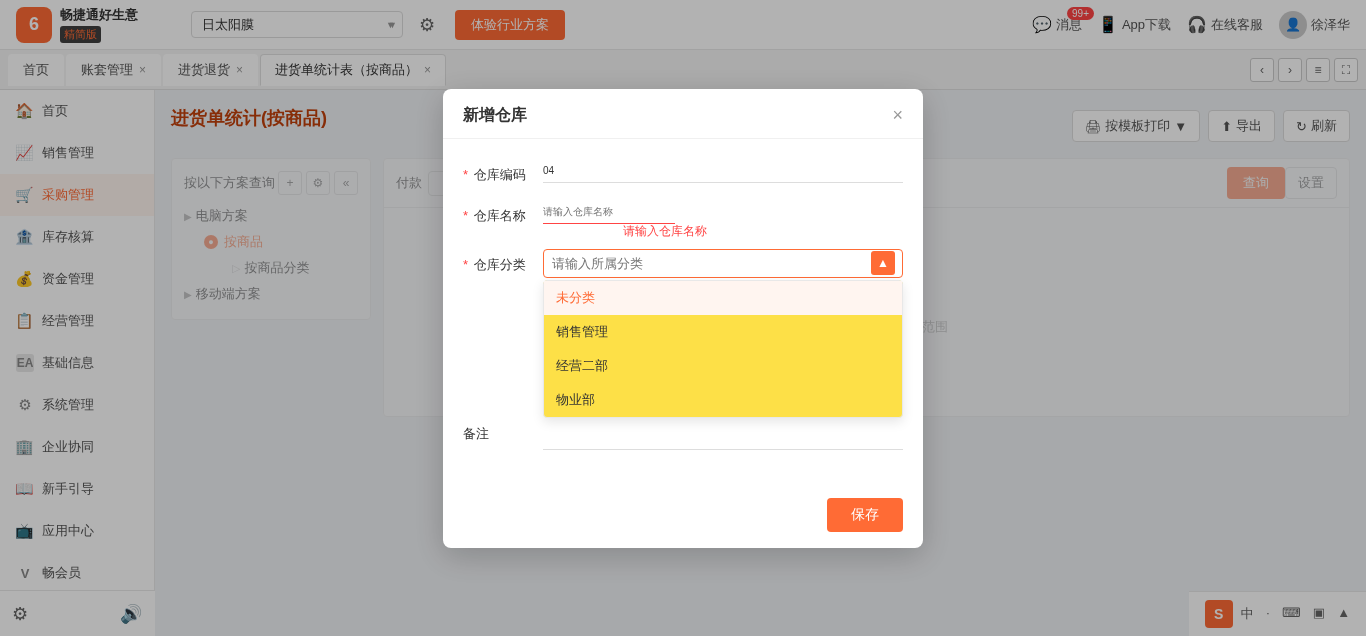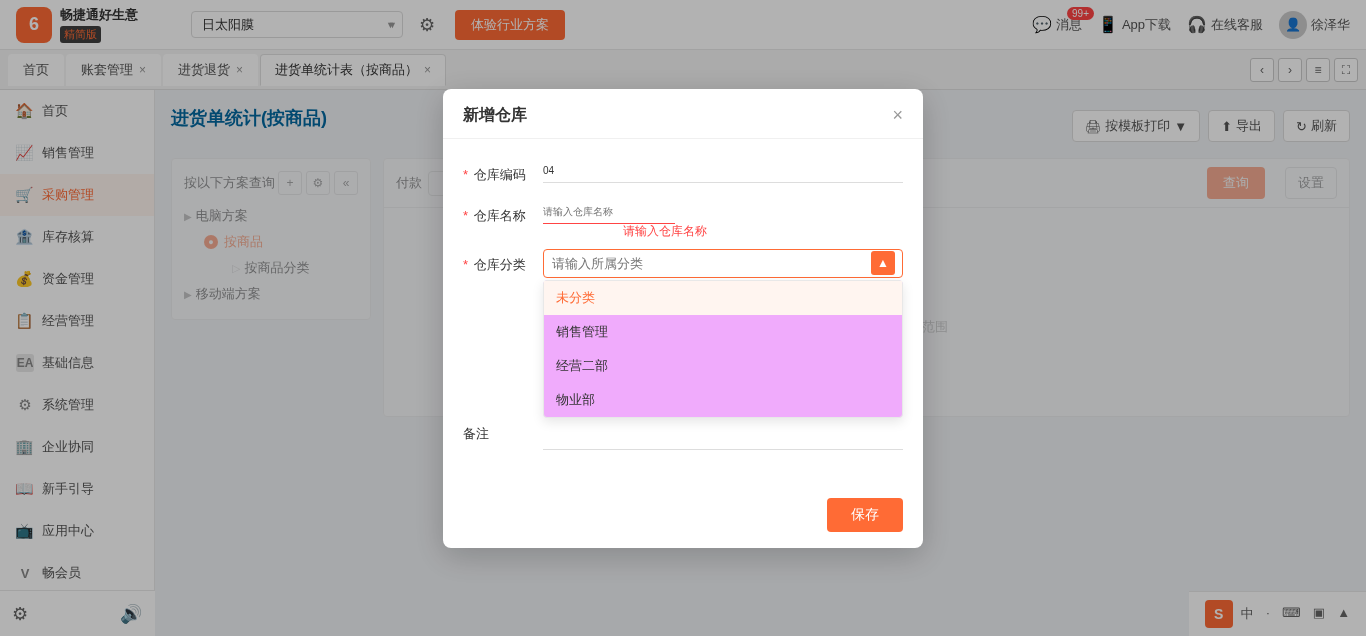--- a/index.html
+++ b/index.html
@@ -166,21 +166,21 @@
     .sidebar-item.active .sidebar-icon { color: #ff6b35; }
 
     
     .content-area {
       flex: 1;
       padding: 16px;
       overflow: auto;
       position: relative;
     }
     .page-title {
-      font-size: 18px; color: #0369a1; font-weight: 600; margin-bottom: 16px;
+      font-size: 18px; color: #c2410c; font-weight: 600; margin-bottom: 16px;
     }
     .btn-primary {
       background: #ff6b35; color: white; border: none;
       border-radius: 4px; padding: 6px 16px; cursor: pointer; font-size: 13px;
     }
     .btn-outline {
       background: #fff; color: #555; border: 1px solid #ddd;
       border-radius: 4px; padding: 6px 12px; cursor: pointer; font-size: 13px;
       display: flex; align-items: center; gap: 4px;
     }
@@ -281,21 +281,21 @@
       background: transparent;
     }
     .category-arrow {
       position: absolute; right: 8px; top: 50%; transform: translateY(-50%);
       width: 24px; height: 24px; background: #ff6b35; border-radius: 3px;
       display: flex; align-items: center; justify-content: center;
       color: white; font-size: 12px; cursor: pointer;
     }
     .dropdown-list {
       position: absolute; top: calc(100% + 2px); left: 0; right: 0;
-      background: #f0abfc; border: 1px solid #e8e8e8;
+      background: #fde047; border: 1px solid #e8e8e8;
       border-radius: 4px; box-shadow: 0 4px 12px rgba(0,0,0,0.1);
       z-index: 200;
     }
     .dropdown-item {
       padding: 8px 12px; font-size: 13px; color: #333; cursor: pointer;
     }
     .dropdown-item.selected { background: #fff5f0; color: #ff6b35; }
 
     .form-textarea {
       flex: 1; border: none; border-bottom: 1px solid #ddd;
@@ -563,21 +563,21 @@
                 <select class="filter-select">
                   <option></option>
                 </select>
               </div>
             </div>
             <div class="filter-item">
               <span class="filter-label">商品</span>
               <span class="dots-btn">···</span>
             </div>
 
-            <div style="margin-left:auto;display:flex;gap:20px;">
+            <div style="margin-left:auto;display:flex;gap:0;">
               <button class="btn-primary">查询</button>
               <button class="btn-outline">设置</button>
             </div>
           </div>
 
           <div class="table-row-empty bg-text" style="padding:80px 20px;text-align:center;">
             <div style="margin-bottom:12px;font-size:13px;color:#aaa;">请选择查询方案</div>
             <div style="font-size:13px;color:#aaa;">用[过滤]条件来缩小分析范围</div>
           </div>
         </div>

